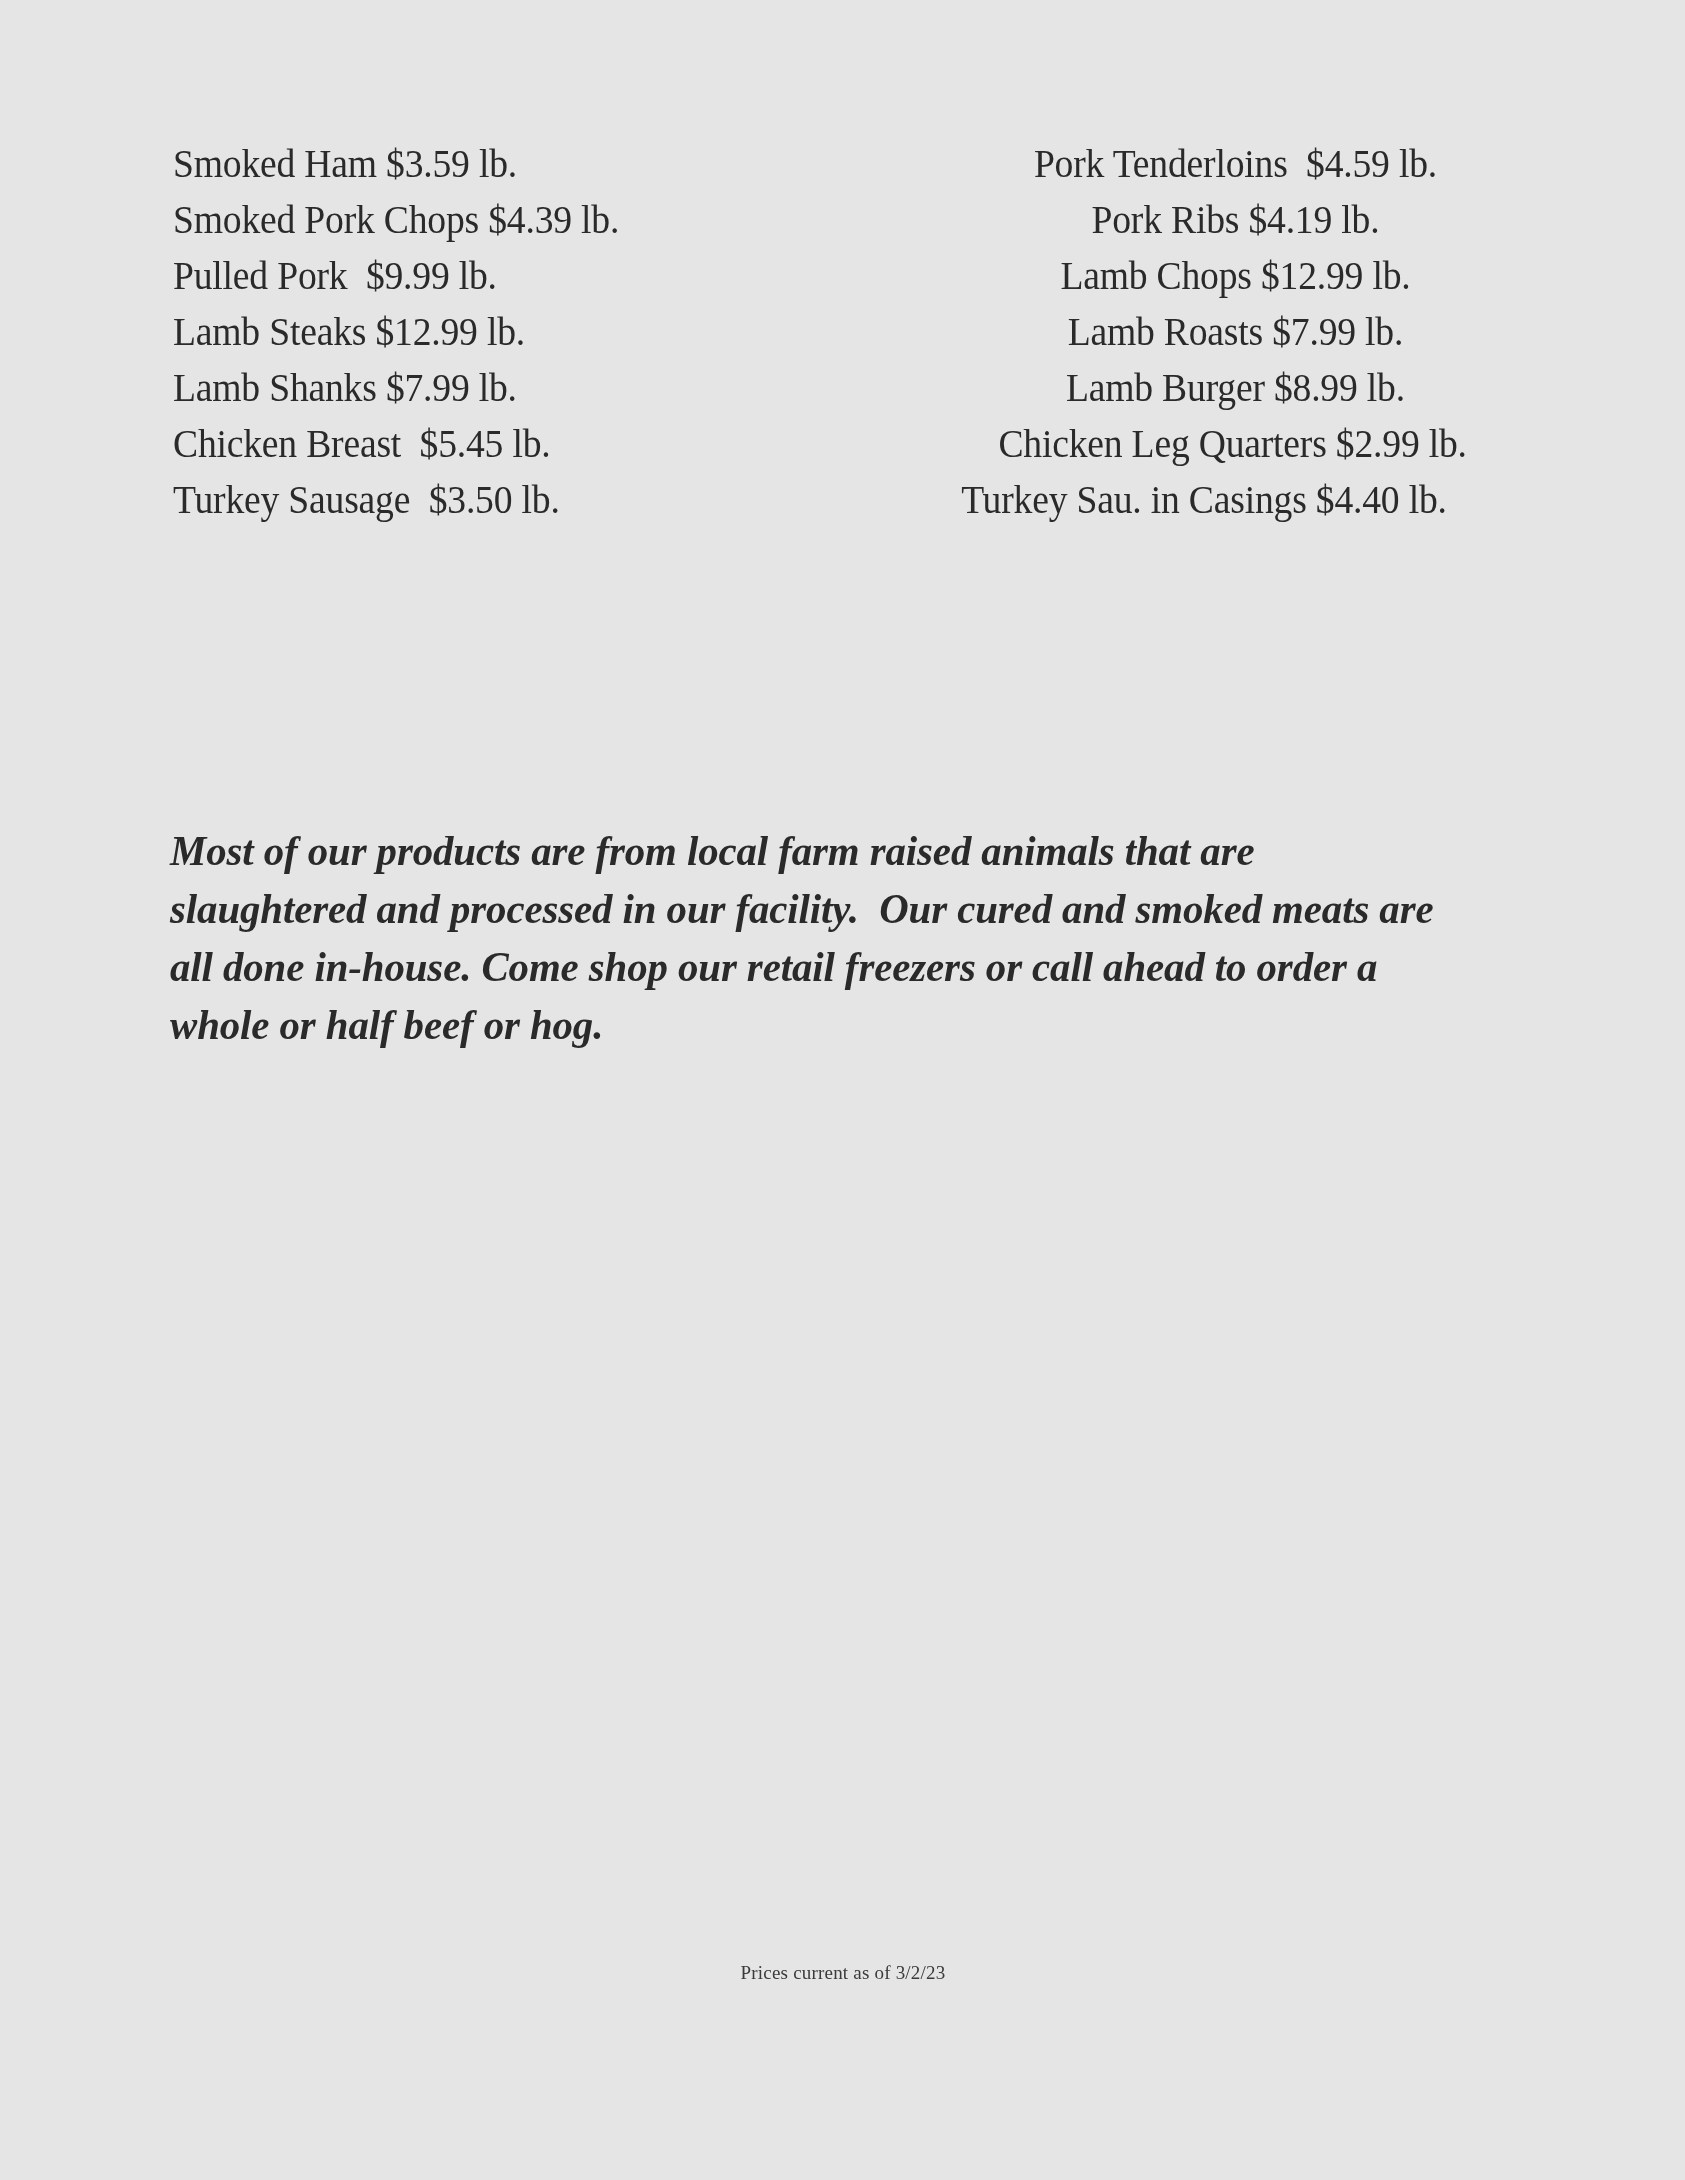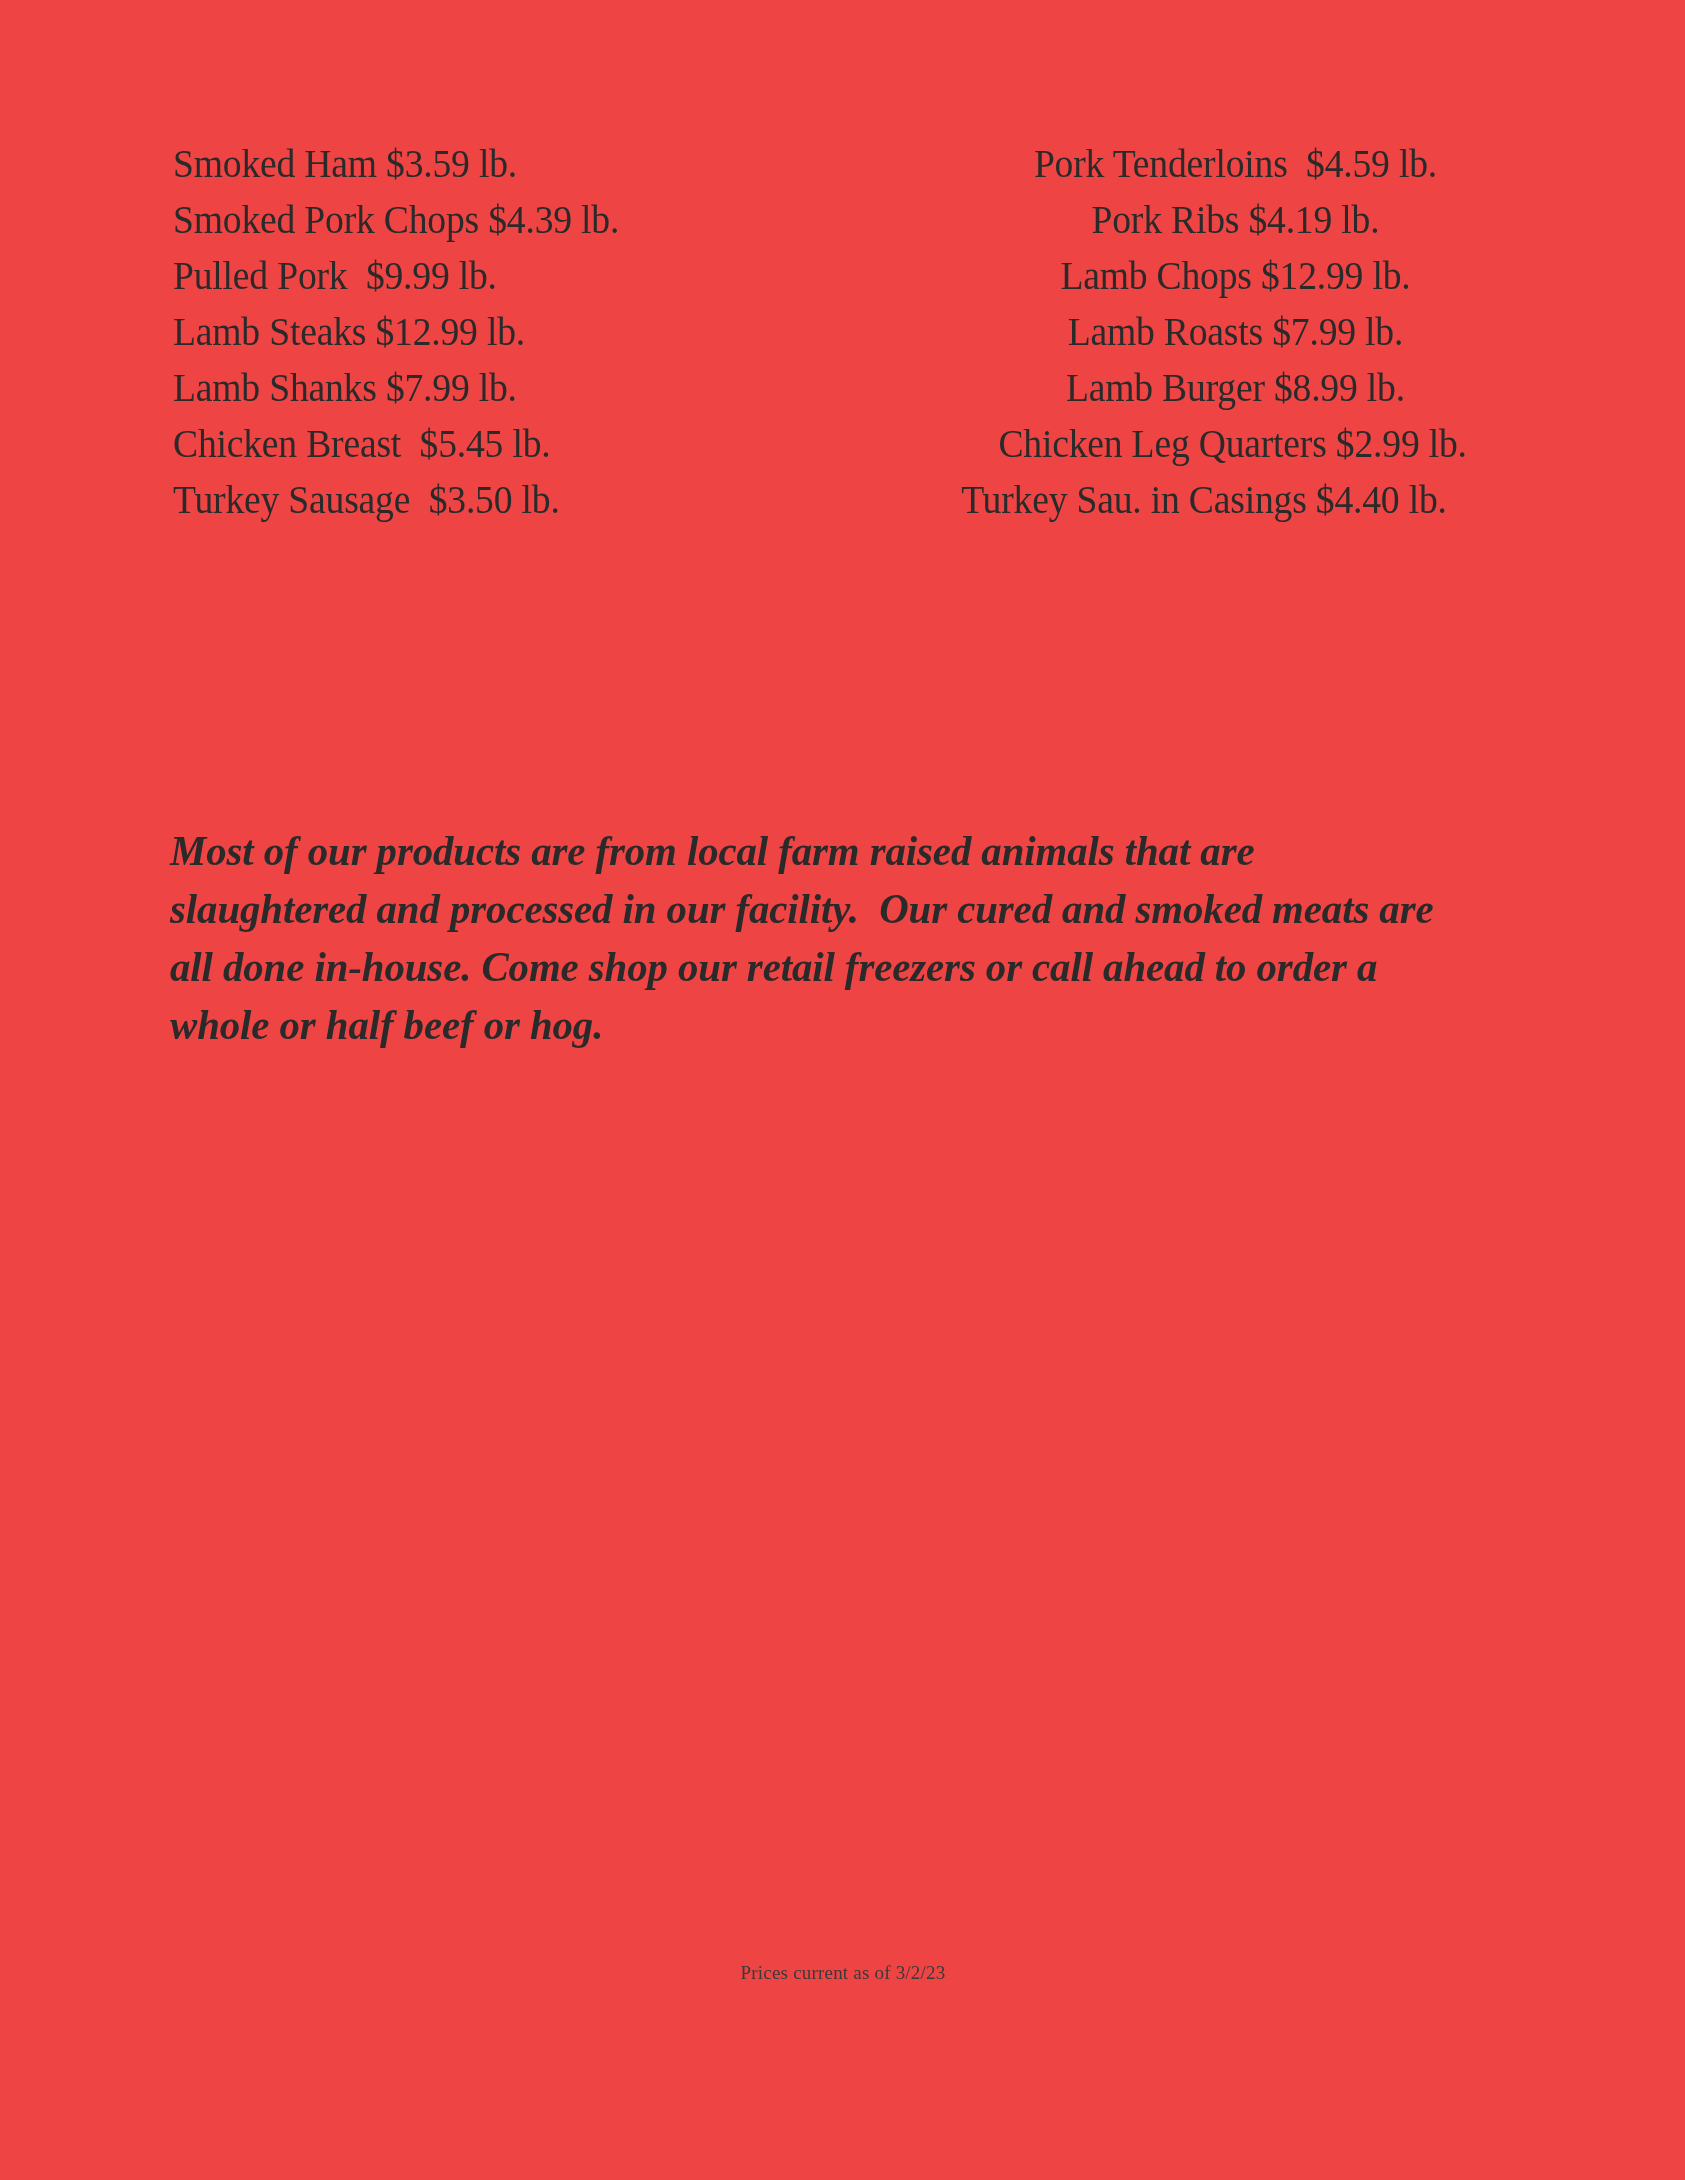--- a/index.html
+++ b/index.html
@@ -13,21 +13,21 @@
     position: relative;
     overflow: hidden;
     font-family: "Liberation Serif", "DejaVu Serif", serif;
     color: #2a2a2a;
     -webkit-font-smoothing: antialiased;
   }
 
   .page {
     position: absolute;
     inset: 0;
-    background: #ef4444;
+    background: #e5e5e5;
   }
 
   
   .price-list {
     position: absolute;
     left: 0;
     top: 136px;
     width: 1686px;
     height: 400px;
   }

